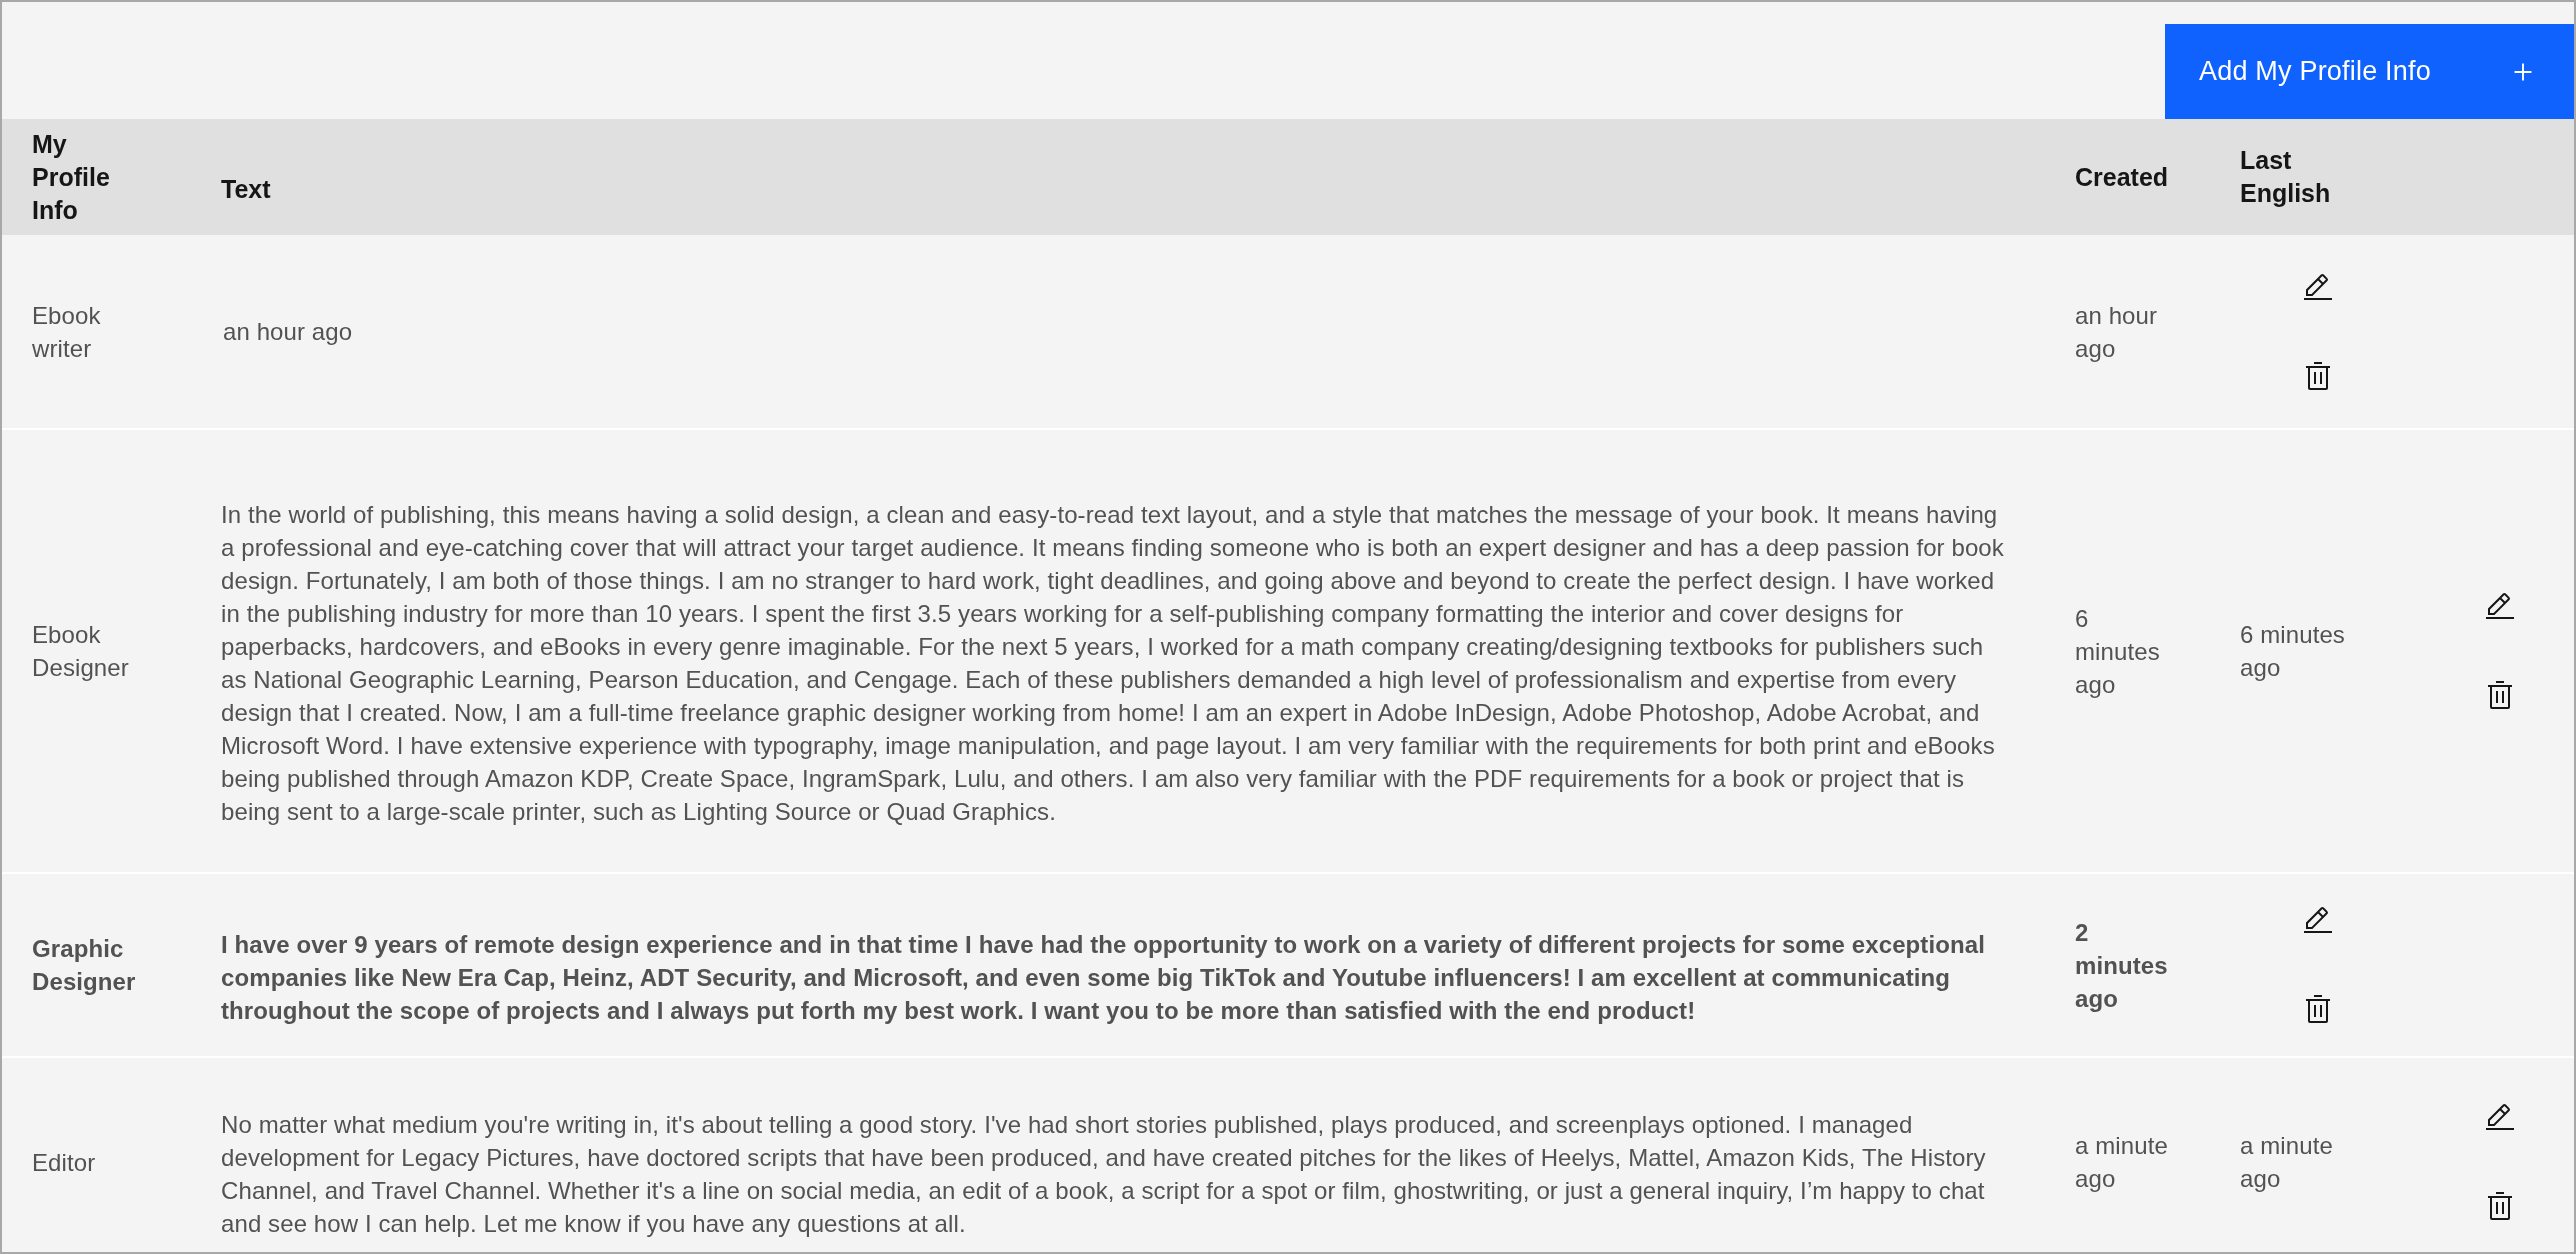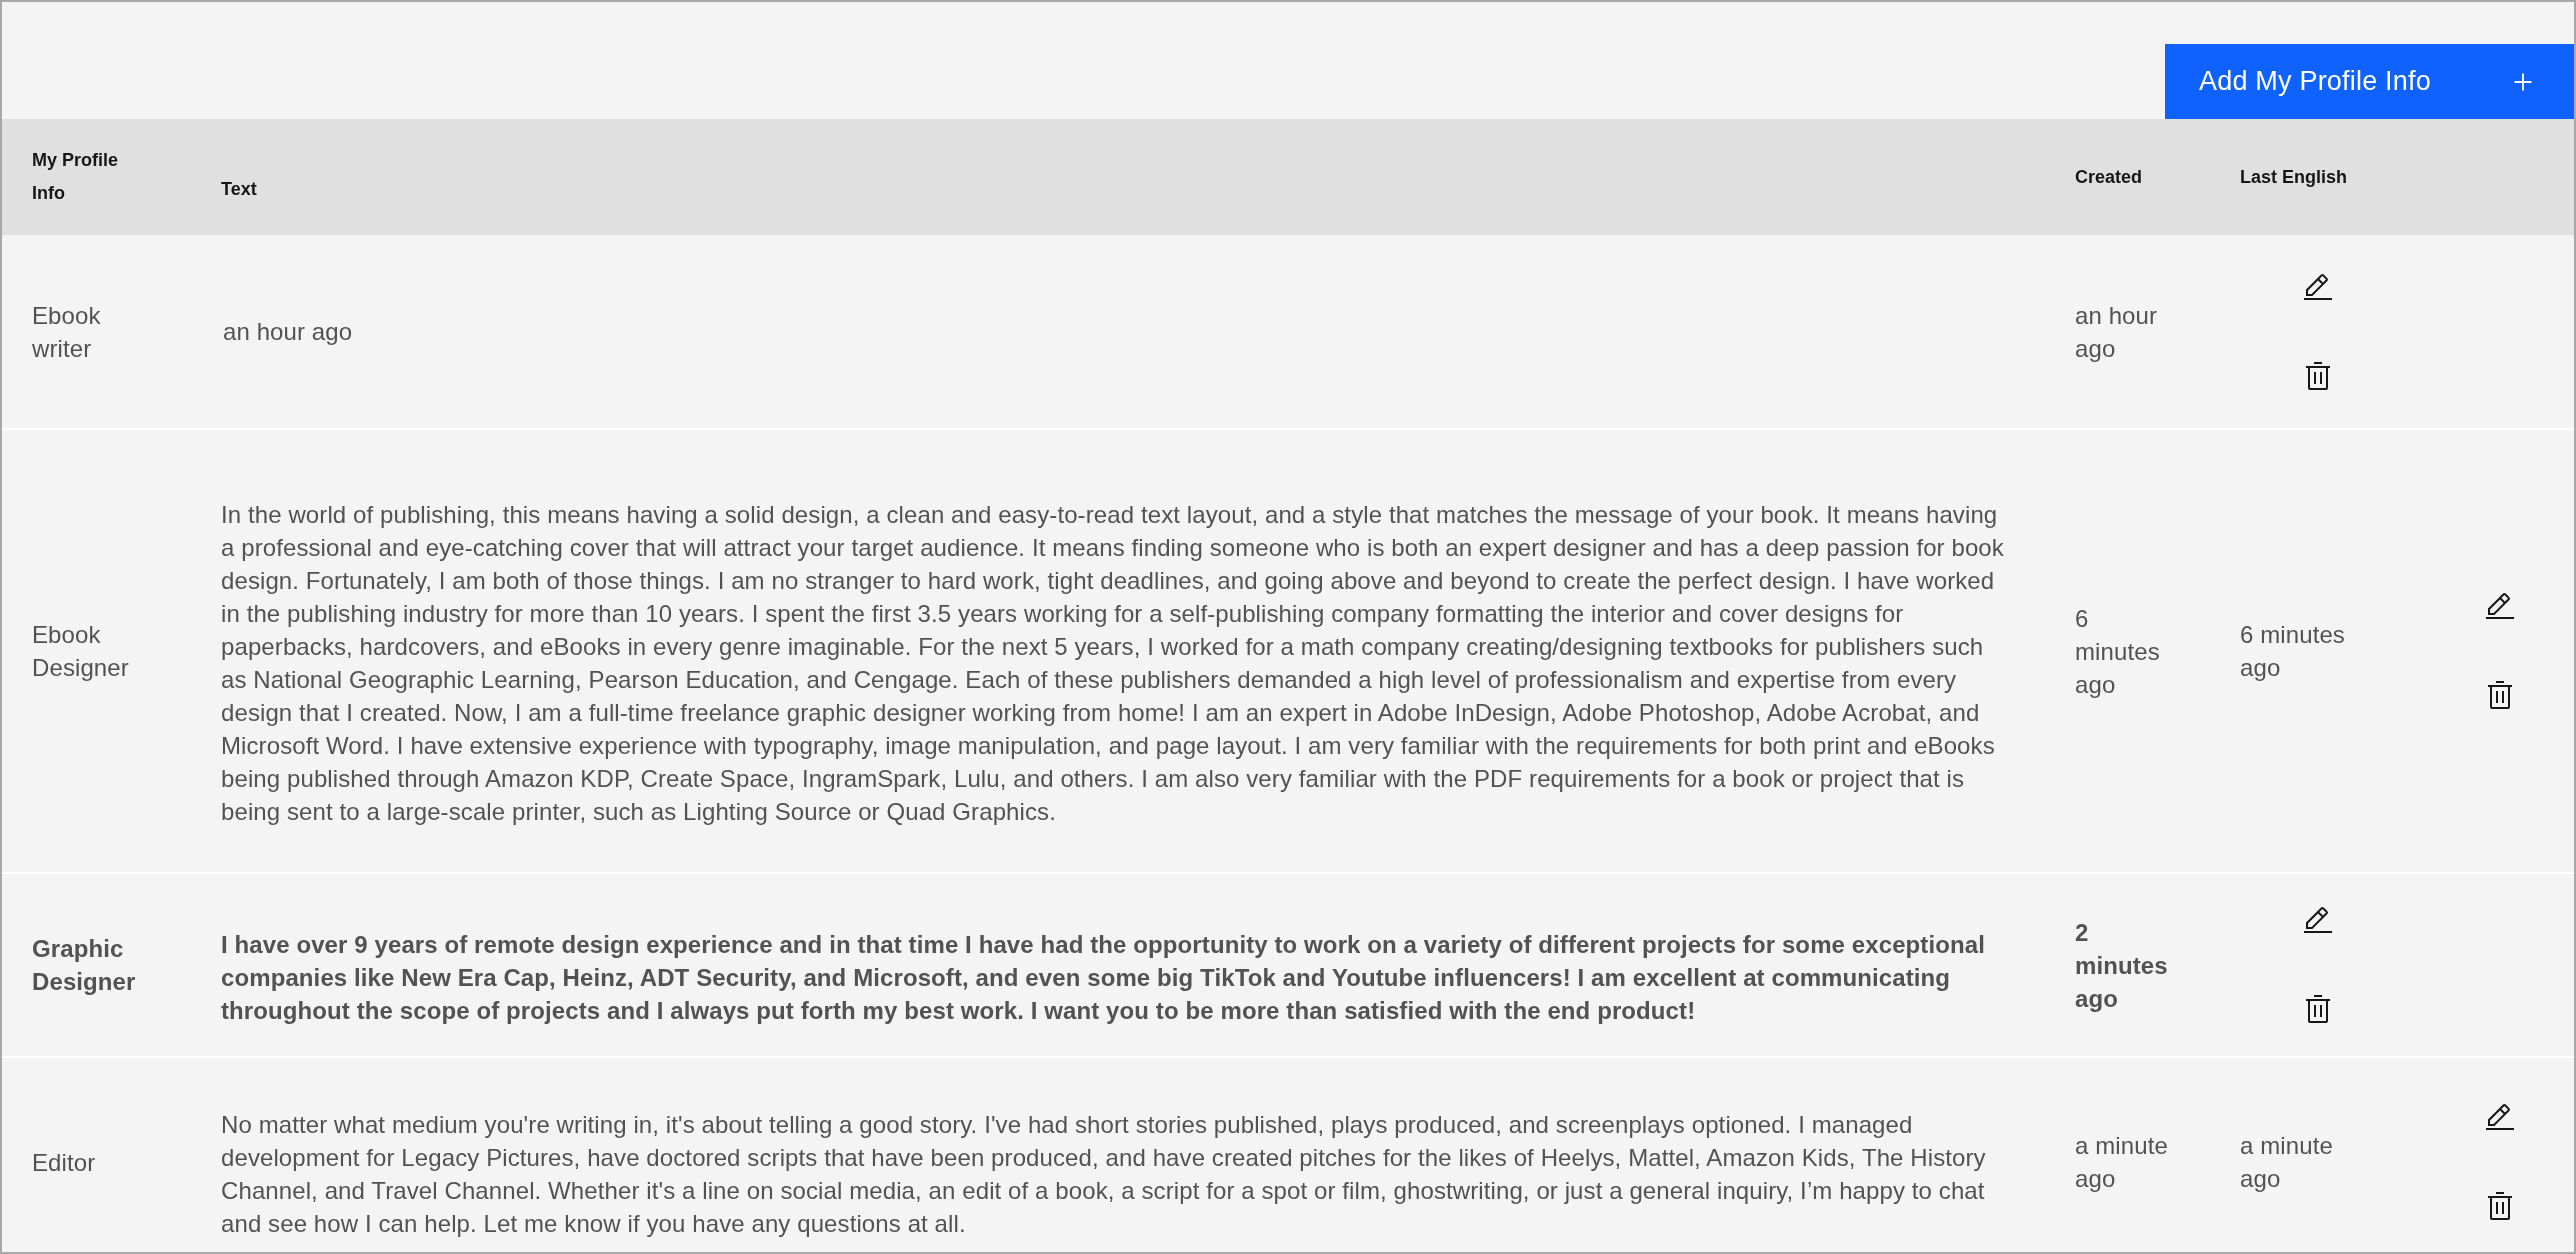--- a/index.html
+++ b/index.html
@@ -13,40 +13,40 @@
     width: 2576px; height: 1254px;
     border: 2px solid #a8a8a8;
     background: #f4f4f4;
     overflow: hidden;
     position: relative;
   }
   
   .topbar { height: 117px; position: relative; background: #f4f4f4; }
   .add-btn {
     position: absolute; right: 0; bottom: 0;
-    width: 409px; height: 75px;
+    width: 409px; height: 95px;
     background: #1062fe; color: #ffffff;
     border: none; cursor: pointer;
     display: flex; align-items: center; justify-content: space-between;
     padding: 0 36px 0 34px;
     font-family: "Liberation Sans", sans-serif;
     font-size: 27px; letter-spacing: 0.2px; gap: 20px;
   }
   .plus-icon svg { display: block; width: 30px; height: 30px; fill: #ffffff; }
   
   .row {
     display: grid;
     grid-template-columns: 191px 1852px 165px 198px 165px;
     align-items: center;
   }
   .thead {
     background: #e0e0e0;
     min-height: 116px;
     color: #161616;
-    font-size: 18px; font-weight: bold; line-height: 33px;
+    font-size: 25px; font-weight: bold; line-height: 33px;
   }
   .tr {
     background: #f4f4f4;
     color: #525252;
     font-size: 24px; line-height: 33px; letter-spacing: 0.1px;
   }
   .tr + .tr { border-top: 2px solid #ffffff; }
   .r1 { min-height: 193px; }
   .r2 { min-height: 444px; }
   .r3 { min-height: 184px; font-weight: bold; }

